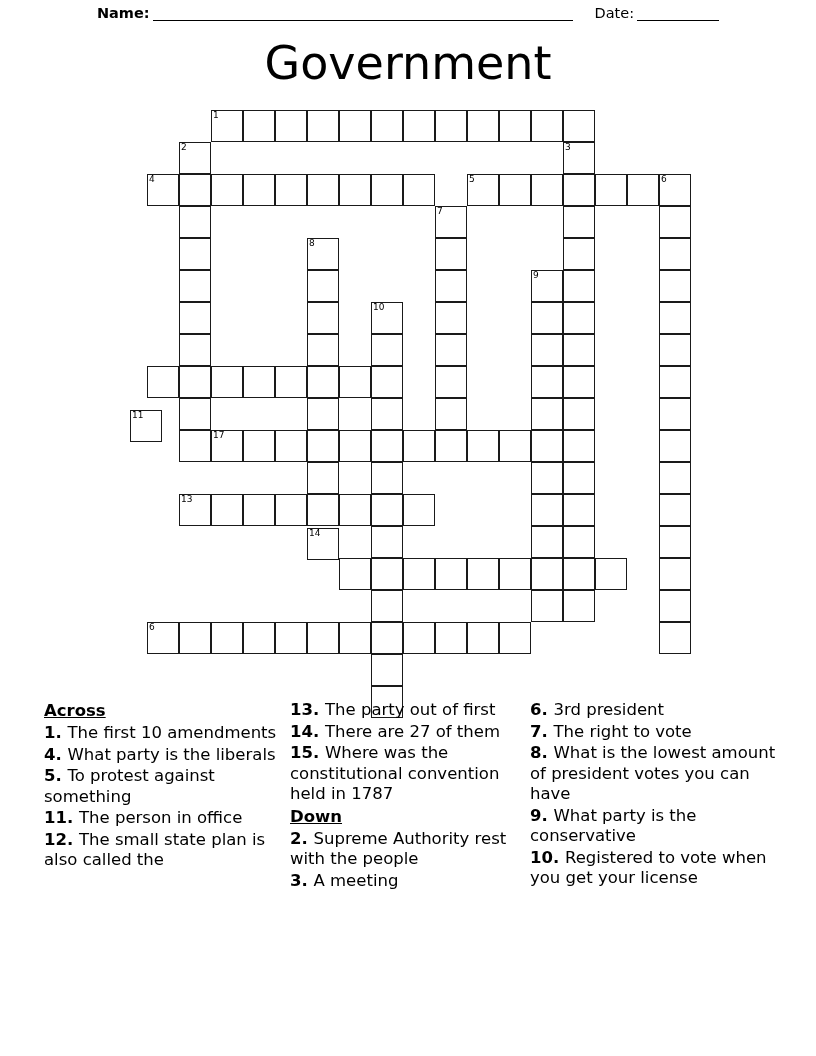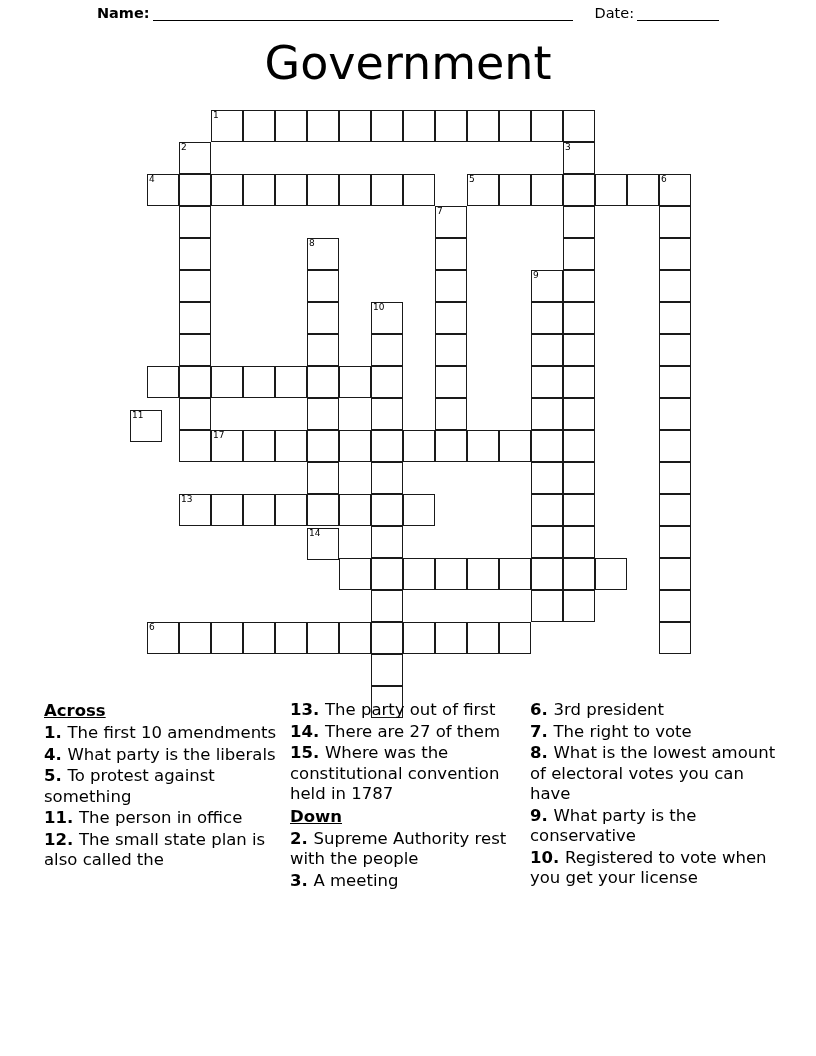--- a/index.html
+++ b/index.html
@@ -325,17 +325,17 @@
       <div class="clue"><span class="clue-num">13. </span><span class="clue-text">The party out of first</span></div>
       <div class="clue"><span class="clue-num">14. </span><span class="clue-text">There are 27 of them</span></div>
       <div class="clue"><span class="clue-num">15. </span><span class="clue-text">Where was the constitutional convention held in 1787</span></div>
       <div class="clue-heading">Down</div>
       <div class="clue"><span class="clue-num">2. </span><span class="clue-text">Supreme Authority rest with the people</span></div>
       <div class="clue"><span class="clue-num">3. </span><span class="clue-text">A meeting</span></div>
     </div>
   <div class="clue-column" id="clue-col-3">
       <div class="clue"><span class="clue-num">6. </span><span class="clue-text">3rd president</span></div>
       <div class="clue"><span class="clue-num">7. </span><span class="clue-text">The right to vote</span></div>
-      <div class="clue"><span class="clue-num">8. </span><span class="clue-text">What is the lowest amount of electoral votes you can have</span></div>
+      <div class="clue"><span class="clue-num">8. </span><span class="clue-text">What is the lowest amount of president votes you can have</span></div>
       <div class="clue"><span class="clue-num">9. </span><span class="clue-text">What party is the conservative</span></div>
       <div class="clue"><span class="clue-num">10. </span><span class="clue-text">Registered to vote when you get your license</span></div>
     </div>
 </div>
 
 </body></html>

